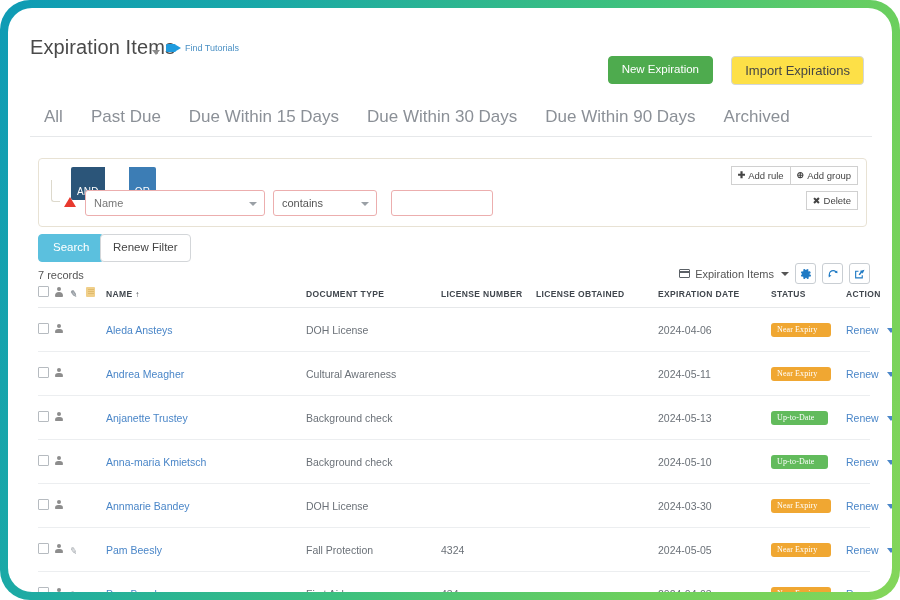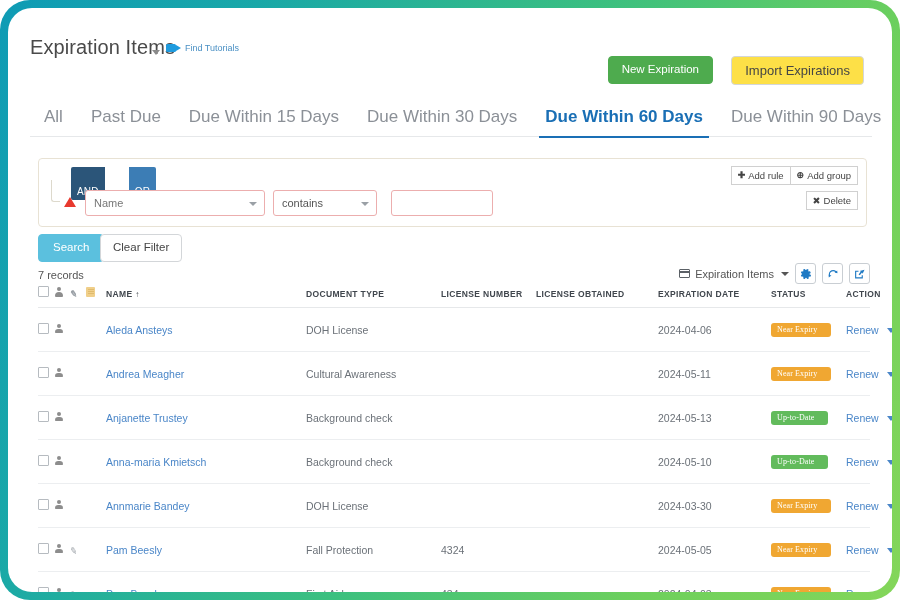--- a/index.html
+++ b/index.html
@@ -304,21 +304,20 @@
     </div>
     <button class="btn-new">New Expiration</button>
     <button class="btn-import">Import Expirations</button>
   </div>
 
   <div class="tabs">
     <div class="tab">All</div>
     <div class="tab">Past Due</div>
     <div class="tab">Due Within 15 Days</div>
     <div class="tab">Due Within 30 Days</div>
-    <div class="tab active">Due Within 60 Days</div>
     <div class="tab">Due Within 90 Days</div>
     <div class="tab">Archived</div>
   </div>
 
   <div class="qb">
     <div class="qb-head">
       <span class="grp-toggle">
         <span class="grp-btn grp-and">AND</span>
         <span class="grp-btn grp-or">OR</span>
       </span>
@@ -347,21 +346,21 @@
       </span>
       <input class="rule-val" type="text" value="" style="">
       <span class="rule-delete">
         <span class="g">✖</span>
         <span>Delete</span>
       </span>
     </div>
   </div>
 
   <button class="btn-search">Search</button>
-  <button class="btn-clear">Clear Filter</button>
+  <button class="btn-clear">Renew Filter</button>
 
   <div class="records">7 records</div>
 
   <div class="view-bar">
     <span class="view-label">
       <span class="grid-icon"></span>
       <span>Expiration Items</span>
       <span class="view-caret"></span>
     </span>
     <span class="icon-btn">

